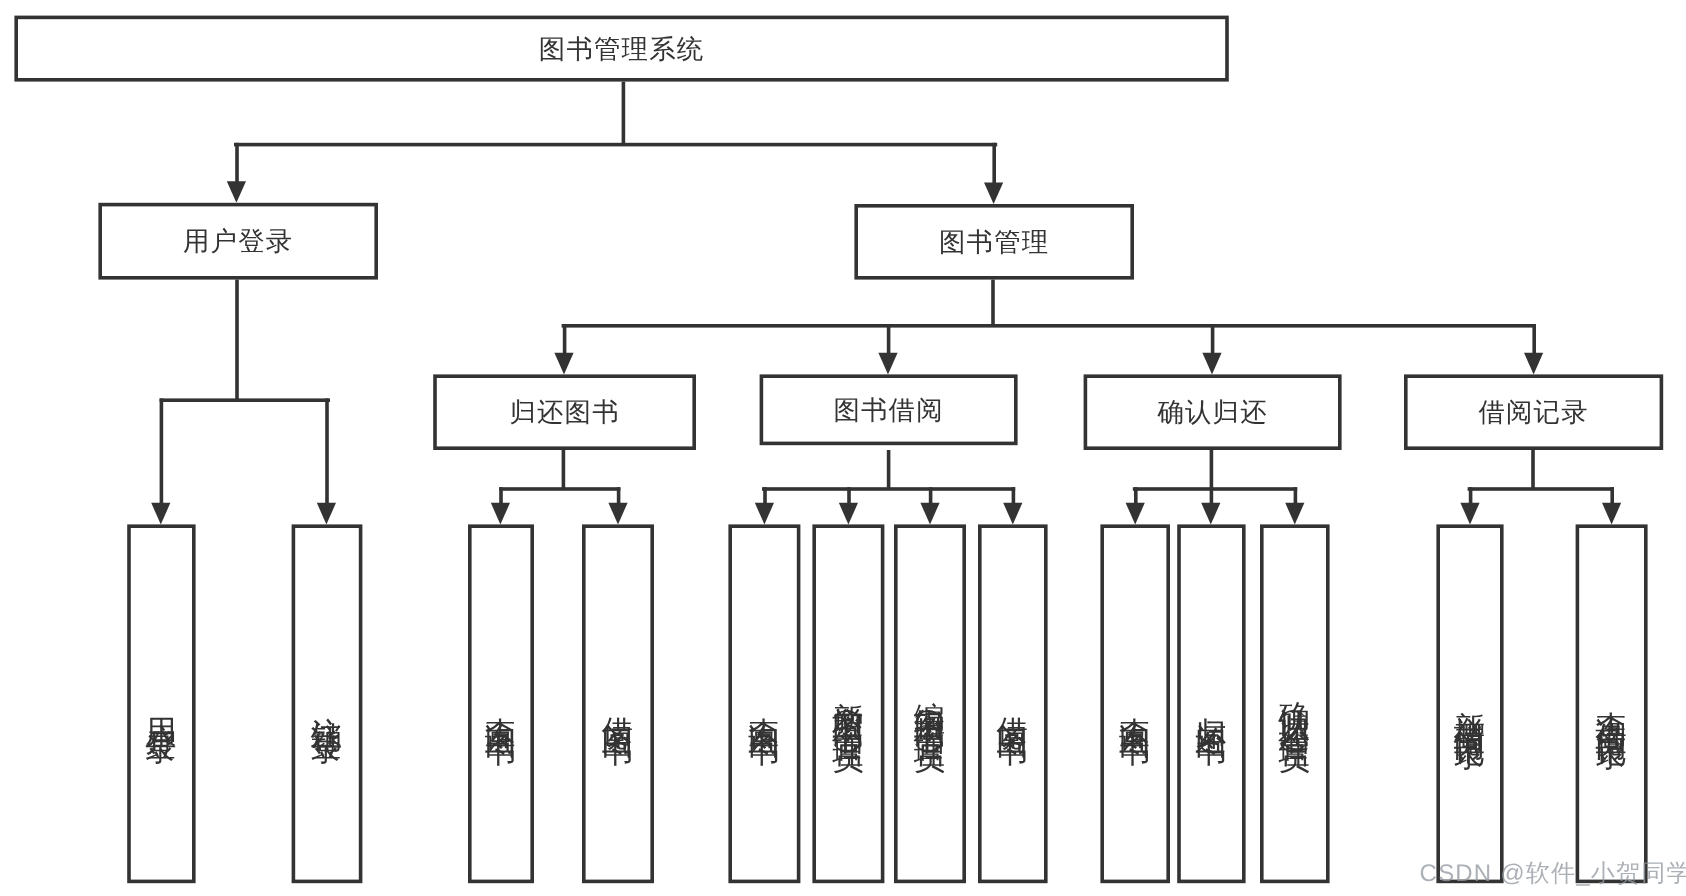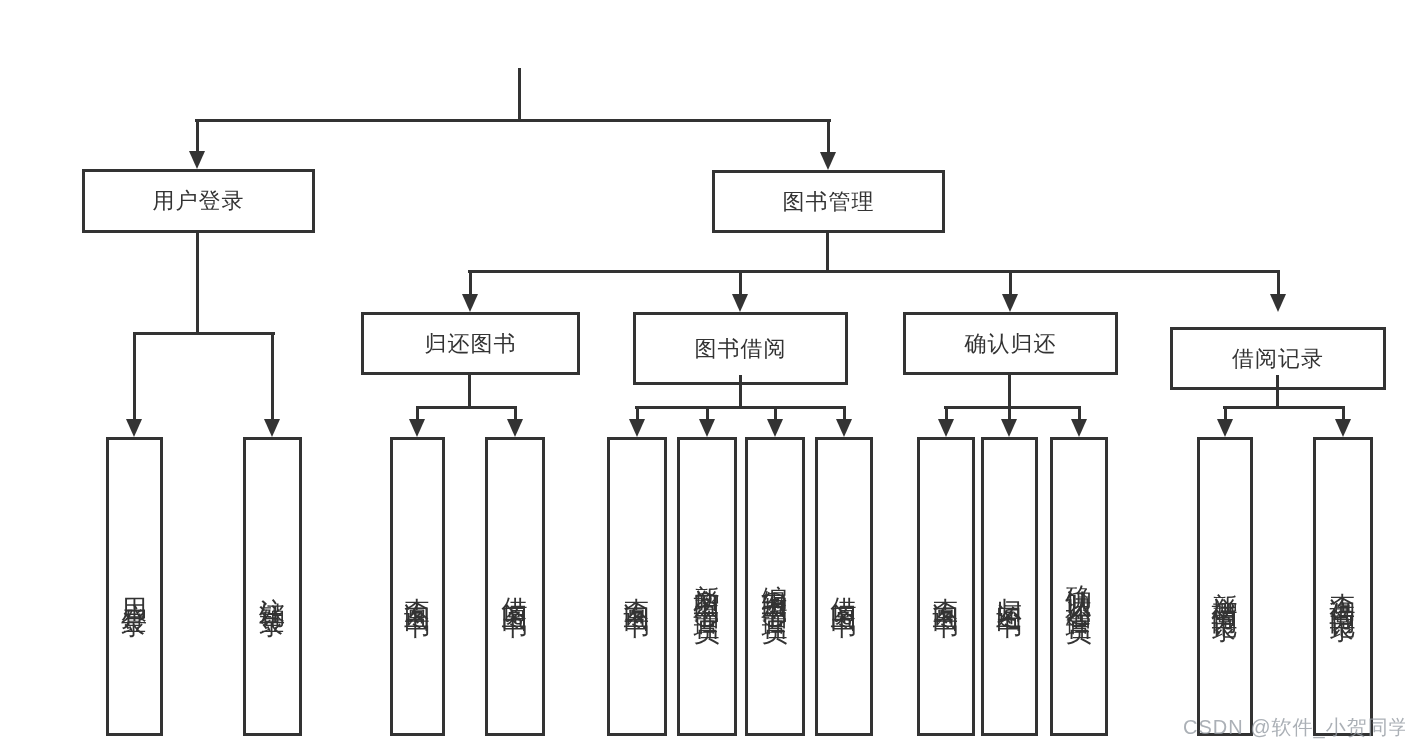--- a/index.html
+++ b/index.html
@@ -49,20 +49,21 @@
     position:absolute;left:1183px;top:714px;
     font-size:20px;color:rgba(148,154,161,0.78);
     letter-spacing:1px;white-space:nowrap;z-index:5;
   }
 </style>
 </head>
 <body>
 
 <div id="canvas">
 
+  <div class="node" style="left:12px;top:13px;width:1012px;height:55px;">图书管理系统</div>
 
   <div class="vline" style="left:518px;top:68px;width:3px;height:53px;"></div>
   <div class="hline" style="left:195px;top:119px;width:636px;height:3px;"></div>
   <div class="arrow" style="left:189px;top:119px;height:50px;"></div>
   <div class="arrow" style="left:820px;top:119px;height:51px;"></div>
 
   <div class="node" style="left:82px;top:169px;width:233px;height:64px;">用户登录</div>
   <div class="node" style="left:712px;top:170px;width:233px;height:63px;font-family:Liberation Mono, monospace;">图书管理</div>
 
   <div class="vline" style="left:196px;top:233px;width:3px;height:101px;"></div>
@@ -71,23 +72,23 @@
   <div class="arrow" style="left:264px;top:332px;height:105px;"></div>
 
   <div class="vline" style="left:826px;top:233px;width:3px;height:39px;"></div>
   <div class="hline" style="left:468px;top:270px;width:812px;height:3px;"></div>
   <div class="arrow" style="left:462px;top:270px;height:42px;"></div>
   <div class="arrow" style="left:732px;top:270px;height:42px;"></div>
   <div class="arrow" style="left:1002px;top:270px;height:42px;"></div>
   <div class="arrow" style="left:1270px;top:270px;height:42px;"></div>
 
   <div class="node" style="left:361px;top:312px;width:219px;height:63px;">归还图书</div>
-  <div class="node" style="left:633px;top:312px;width:215px;height:73px;">图书借阅</div>
+  <div class="node" style="left:633px;top:312px;width:215px;height:59px;">图书借阅</div>
   <div class="node" style="left:903px;top:312px;width:215px;height:63px;">确认归还</div>
-  <div class="node" style="left:1170px;top:312px;width:216px;height:63px;margin-top:15px;">借阅记录</div>
+  <div class="node" style="left:1170px;top:312px;width:216px;height:63px;">借阅记录</div>
 
   <div class="vline" style="left:468px;top:375px;width:3px;height:33px;"></div>
   <div class="hline" style="left:416px;top:406px;width:101px;height:3px;"></div>
   <div class="arrow" style="left:409px;top:406px;height:31px;"></div>
   <div class="arrow" style="left:507px;top:406px;height:31px;"></div>
 
   <div class="vline" style="left:739px;top:375px;width:3px;height:33px;"></div>
   <div class="hline" style="left:635px;top:406px;width:211px;height:3px;"></div>
   <div class="arrow" style="left:629px;top:406px;height:31px;"></div>
   <div class="arrow" style="left:699px;top:406px;height:31px;"></div>

